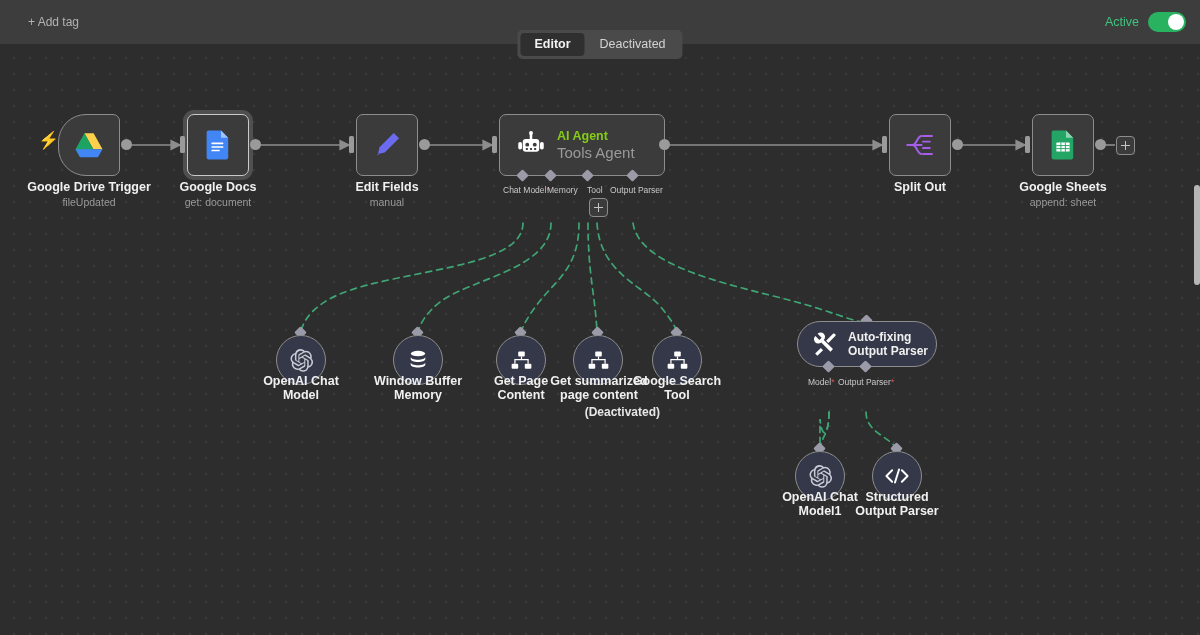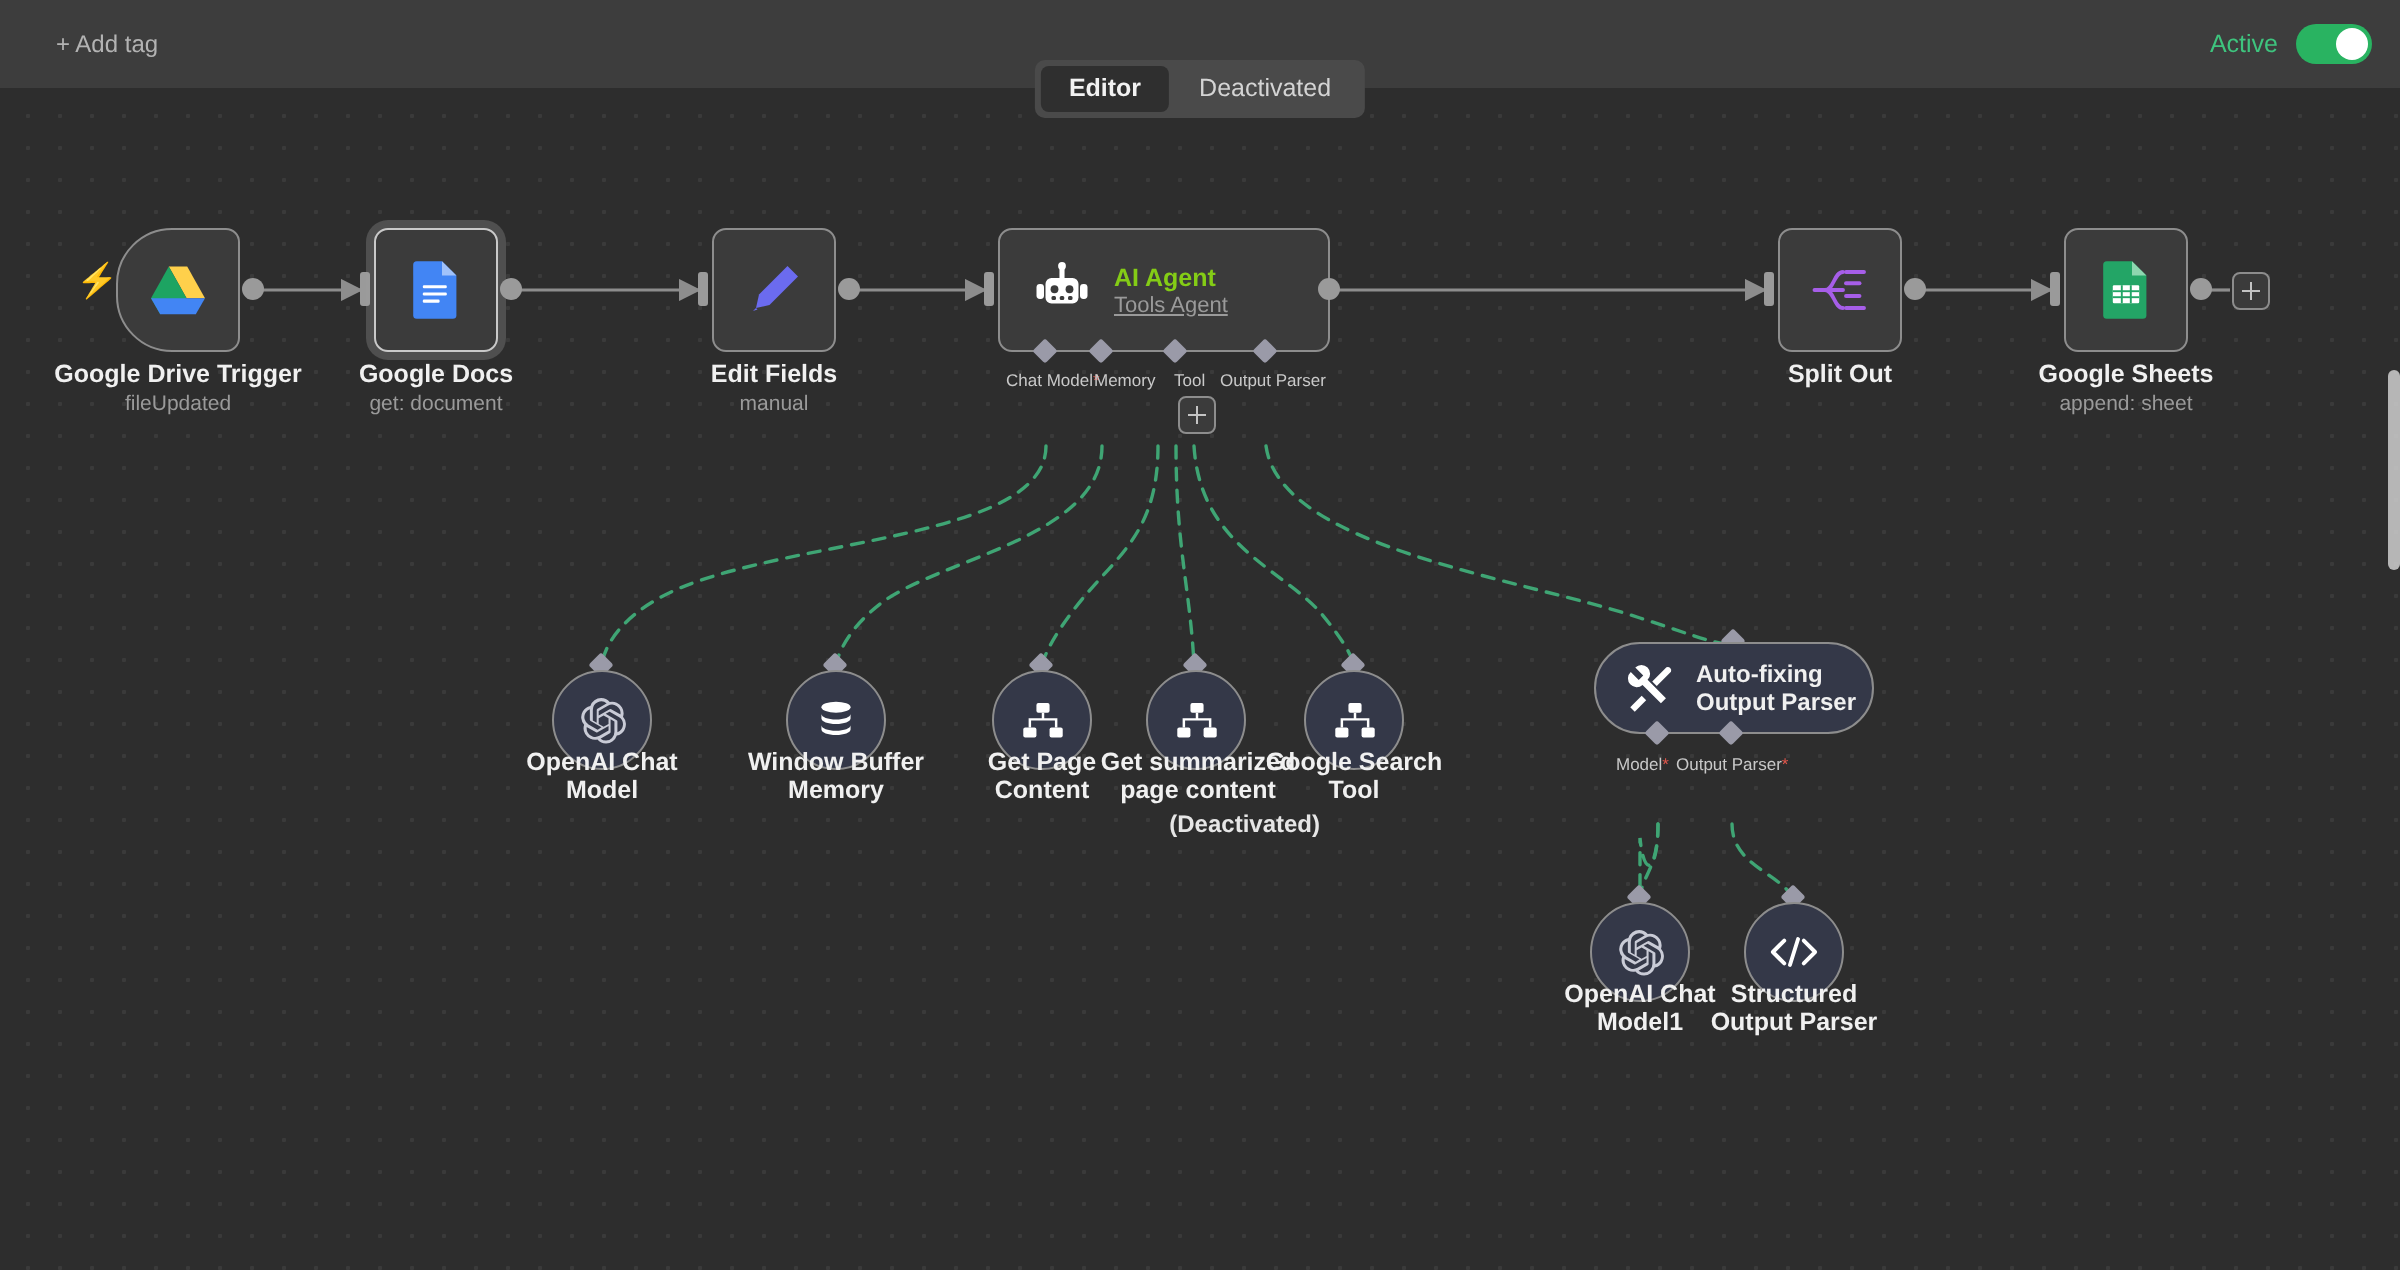--- a/index.html
+++ b/index.html
@@ -139,21 +139,21 @@
   }
 
   
   #ai-agent-box {
     width: 166px; height: 62px;
     padding: 0 16px;
     justify-content: flex-start; gap: 11px;
   }
   #ai-agent-box .titles { display: flex; flex-direction: column; gap: 1px; }
   #ai-agent-box .t1 { font-size: 12.5px; font-weight: bold; color: #84cc16; }
-  #ai-agent-box .t2 { font-size: 11px; color: #9a9a9a; text-decoration: underline; }
+  #ai-agent-box .t2 { font-size: 15px; color: #9a9a9a; }
 
   
   .diamond {
     position: absolute; width: 9px; height: 9px;
     background: #9a9aa8; transform: rotate(45deg);
     border-radius: 1.5px;
   }
   .sublabel {
     position: absolute; font-size: 8.5px; color: #c9c9c9;
     white-space: nowrap;

